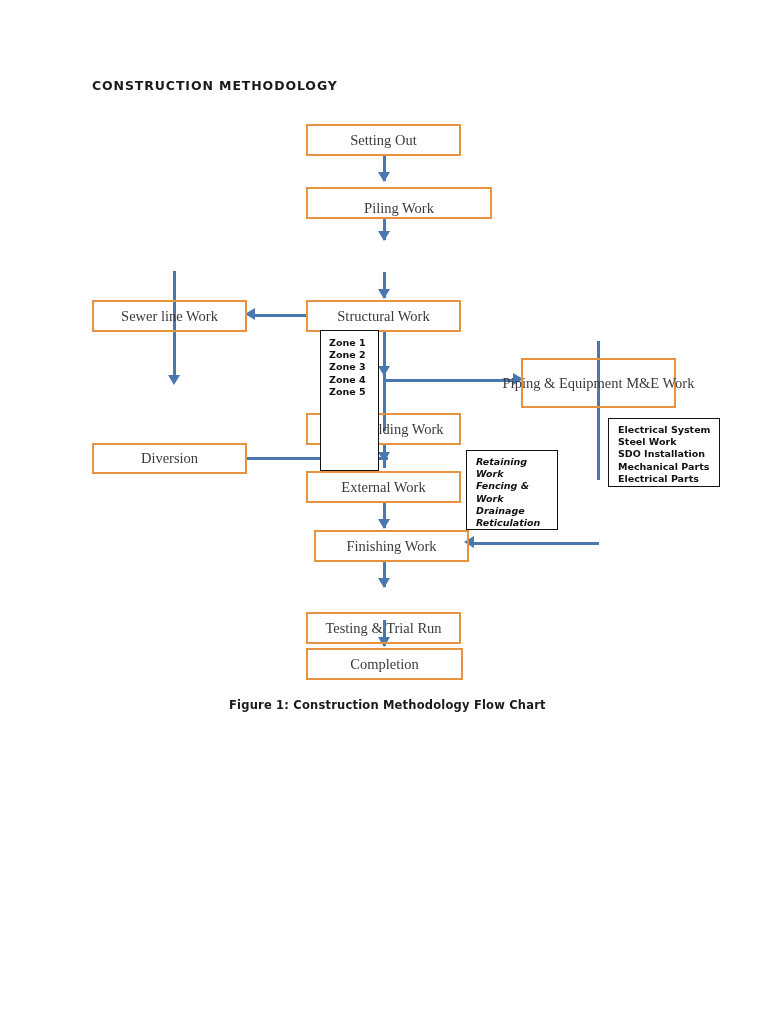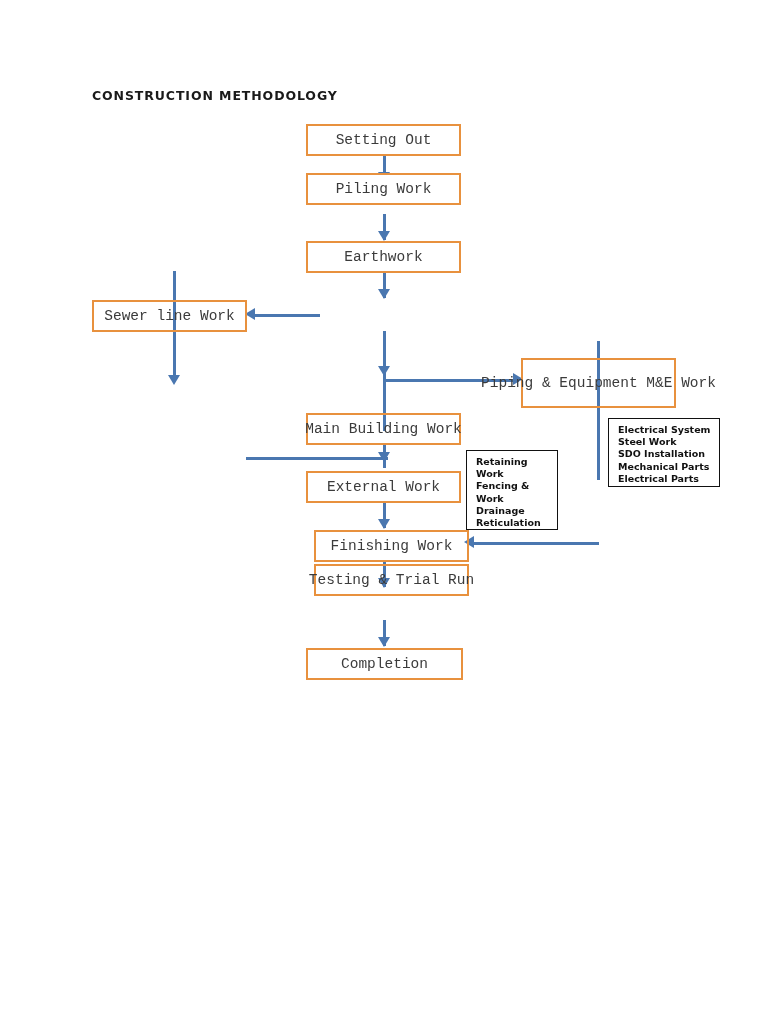--- a/index.html
+++ b/index.html
@@ -4,57 +4,57 @@
 <style>
   html,body{margin:0;padding:0;}
   body{
     width:768px;height:1024px;background:#ffffff;
     font-family:"DejaVu Sans", sans-serif;
     position:relative;overflow:hidden;
   }
   #canvas{position:absolute;left:0;top:0;width:768px;height:1024px;}
 
   .title{
-    position:absolute;left:92px;top:88px;
+    position:absolute;left:92px;top:78px;
     font-family:"DejaVu Sans", sans-serif;
     font-size:12.5px;font-weight:bold;color:#1a1a1a;
     letter-spacing:.9px;white-space:nowrap;
   }
 
   .caption{
     position:absolute;left:229px;top:698px;
     font-family:"DejaVu Sans", sans-serif;
     font-size:11.5px;font-weight:bold;color:#1a1a1a;
     letter-spacing:.2px;white-space:nowrap;
   }
 
   
   .node{
     position:absolute;box-sizing:border-box;
     border:2.5px solid #E8913E;background:#ffffff;
     display:flex;align-items:center;justify-content:center;
-    font-family:Liberation Mono, monospace;
+    font-family:Liberation Serif, serif;
     font-size:14.5px;color:#3b3b3b;white-space:nowrap;
     z-index:4;
   }
   .node.overflow{overflow:visible;}
 
   
   .note{
     position:absolute;box-sizing:border-box;
     border:1.5px solid #111111;background:#ffffff;
     overflow:hidden;z-index:7;
   }
   .note .lines{
     font-family:"DejaVu Sans", sans-serif;
     font-size:9.5px;font-weight:bold;color:#111111;
     line-height:12.2px;white-space:nowrap;
   }
   .note.zone .lines{padding:6px 0 0 8px;}
-  .note.retaining .lines{padding:5px 0 0 9px;}
+  .note.retaining .lines{padding:5px 0 0 9px;font-style:italic;}
   .note.mne .lines{padding:5px 0 0 9px;font-weight:bold;}
 
   
   .vline,.hline{position:absolute;background:#4A77B0;z-index:2;}
   .vline{width:3px;}
   .hline{height:3px;}
   .arrow-d,.arrow-l,.arrow-r{position:absolute;width:0;height:0;z-index:3;}
   .arrow-d{border-left:6.5px solid transparent;border-right:6.5px solid transparent;border-top:10px solid #4A77B0;}
   .arrow-l{border-top:6.5px solid transparent;border-bottom:6.5px solid transparent;border-right:10px solid #4A77B0;}
   .arrow-r{border-top:6.5px solid transparent;border-bottom:6.5px solid transparent;border-left:10px solid #4A77B0;}
@@ -105,58 +105,70 @@
   <div class="vline" style="left:383px;top:561px;height:26px;"></div>
   <div class="arrow-d" style="left:378px;top:578px;"></div>
 
   <div class="vline" style="left:383px;top:620px;height:26px;"></div>
   <div class="arrow-d" style="left:378px;top:637px;"></div>
 
   <div class="node" style="left:306px;top:124px;width:155px;height:32px;">
     <span>Setting Out</span>
   </div>
 
-  <div class="node" style="left:306px;top:173px;width:155px;height:32px;">
+  <div class="node" style="left:306px;top:187px;width:186px;height:32px;align-items:flex-end;">
     <span>Piling Work</span>
   </div>
 
-  <div class="node" style="left:306px;top:241px;width:155px;height:32px;">
-    <span>Earthwork</span>
+
+  <div class="node" style="left:306px;top:300px;width:155px;height:32px;">
+    <span>Structural Work</span>
   </div>
-
 
   <div class="node overflow" style="left:521px;top:358px;width:155px;height:50px;background:transparent;">
     <span style="position:absolute;left:50%;top:50%;transform:translate(-50%,-50%);">Piping &amp; Equipment M&amp;E Work</span>
   </div>
 
   <div class="node" style="left:92px;top:300px;width:155px;height:32px;background:transparent;">
     <span>Sewer line Work</span>
   </div>
 
   <div class="node" style="left:306px;top:413px;width:155px;height:32px;background:transparent;">
     <span>Main Building Work</span>
   </div>
 
+  <div class="node" style="left:92px;top:443px;width:155px;height:31px;">
+    <span>Diversion</span>
+  </div>
 
   <div class="node" style="left:306px;top:471px;width:155px;height:32px;">
     <span>External Work</span>
   </div>
 
   <div class="node" style="left:314px;top:530px;width:155px;height:32px;background:transparent;">
     <span>Finishing Work</span>
   </div>
 
-  <div class="node" style="left:306px;top:564px;width:155px;height:32px;background:transparent;margin-left:8px;">
+  <div class="node" style="left:306px;top:612px;width:155px;height:32px;background:transparent;">
     <span>Testing &amp; Trial Run</span>
   </div>
 
   <div class="node" style="left:306px;top:648px;width:157px;height:32px;">
     <span>Completion</span>
   </div>
 
+  <div class="note zone" style="left:320px;top:330px;width:59px;height:141px;">
+    <div class="lines">
+      <div>Zone 1</div>
+      <div>Zone 2</div>
+      <div>Zone 3</div>
+      <div>Zone 4</div>
+      <div>Zone 5</div>
+    </div>
+  </div>
 
   <div class="note retaining" style="left:466px;top:450px;width:92px;height:80px;">
     <div class="lines">
       <div>Retaining</div>
       <div>Work</div>
       <div>Fencing &amp;</div>
       <div>Work</div>
       <div>Drainage</div>
       <div>Reticulation</div>
     </div>
@@ -165,14 +177,15 @@
   <div class="note mne" style="left:608px;top:418px;width:112px;height:69px;">
     <div class="lines">
       <div>Electrical System</div>
       <div>Steel Work</div>
       <div>SDO Installation</div>
       <div>Mechanical Parts</div>
       <div>Electrical Parts</div>
     </div>
   </div>
 
+  <div class="caption">Figure 1: Construction Methodology Flow Chart</div>
 
 </div>
 
 </body></html>

